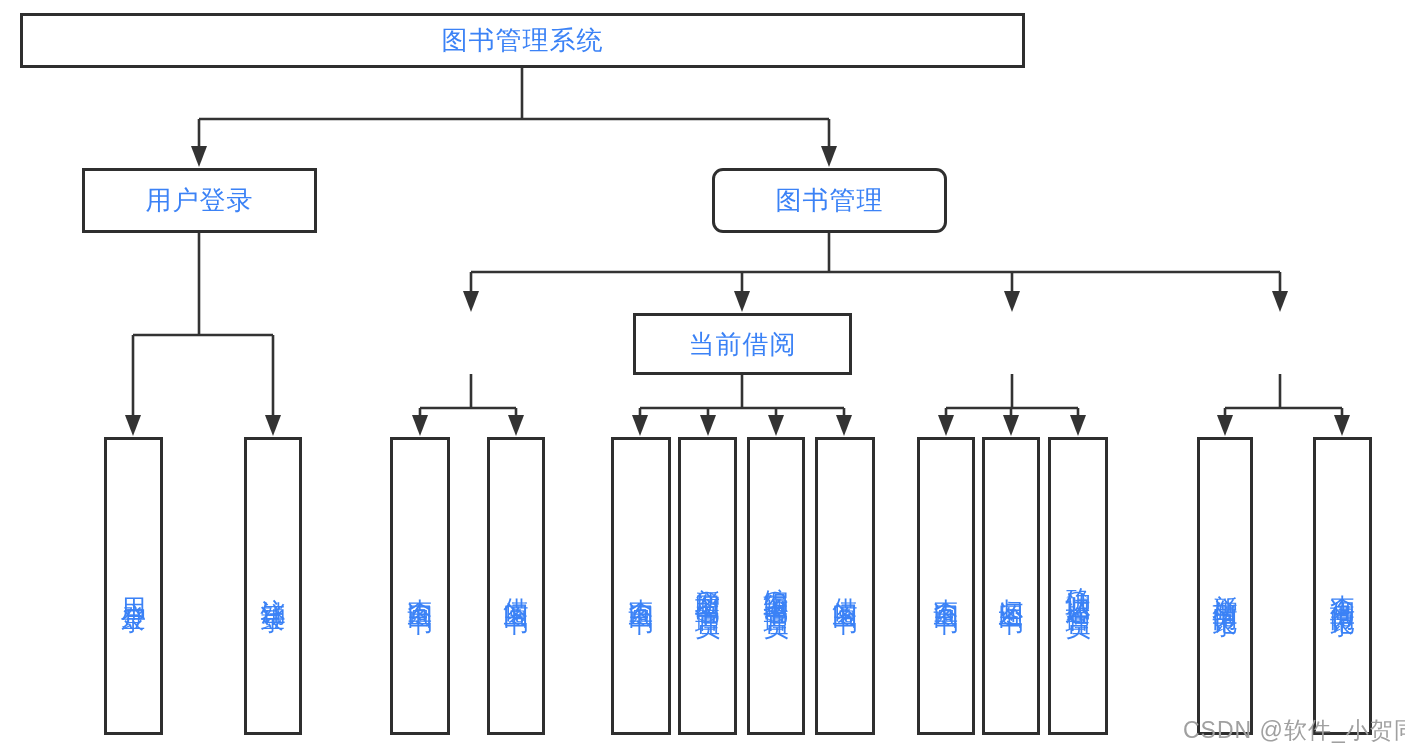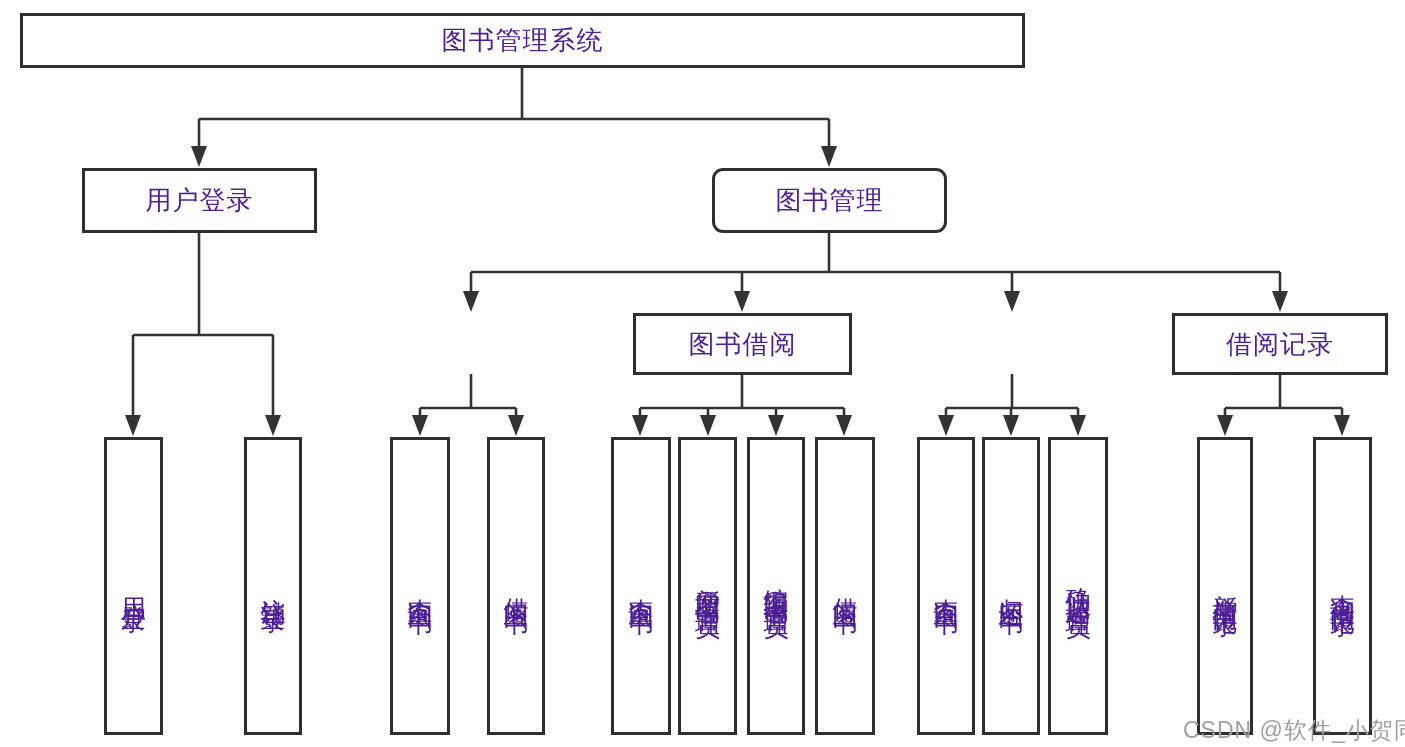--- a/index.html
+++ b/index.html
@@ -17,21 +17,21 @@
     width: 1405px; height: 747px;
   }
   .box {
     position: absolute;
     box-sizing: border-box;
     border: 3px solid #2f2f2f;
     background: #ffffff;
     display: flex;
     align-items: center;
     justify-content: center;
-    color: #4c1d95;
+    color: #3b82f6;
   }
   .hlabel { font-size: 26px; letter-spacing: 1px; white-space: nowrap; }
   .leaf .vtext {
     writing-mode: vertical-rl;
     font-size: 25px;
     letter-spacing: 4px;
     line-height: 1;
     white-space: nowrap;
   }
   #watermark {
@@ -120,24 +120,21 @@
   </div>
 
   <div class="box" style="left:82px; top:168px; width:235px; height:65px;">
     <span class="hlabel">用户登录</span>
   </div>
   <div class="box" style="left:712px; top:168px; width:235px; height:65px;border-radius:11px;">
     <span class="hlabel">图书管理</span>
   </div>
 
   <div class="box" style="left:633px; top:313px; width:219px; height:62px;">
-    <span class="hlabel">图书借阅</span>
-  </div>
-  <div class="box" style="left:1172px; top:313px; width:216px; height:62px;">
-    <span class="hlabel">借阅记录</span>
+    <span class="hlabel">当前借阅</span>
   </div>
 
   <div class="box leaf" style="left:104px; top:437px; width:59px; height:298px;">
     <span class="vtext">用户登录</span>
   </div>
   <div class="box leaf" style="left:244px; top:437px; width:58px; height:298px;">
     <span class="vtext">注销登录</span>
   </div>
 
   <div class="box leaf" style="left:390px; top:437px; width:60px; height:298px;">

